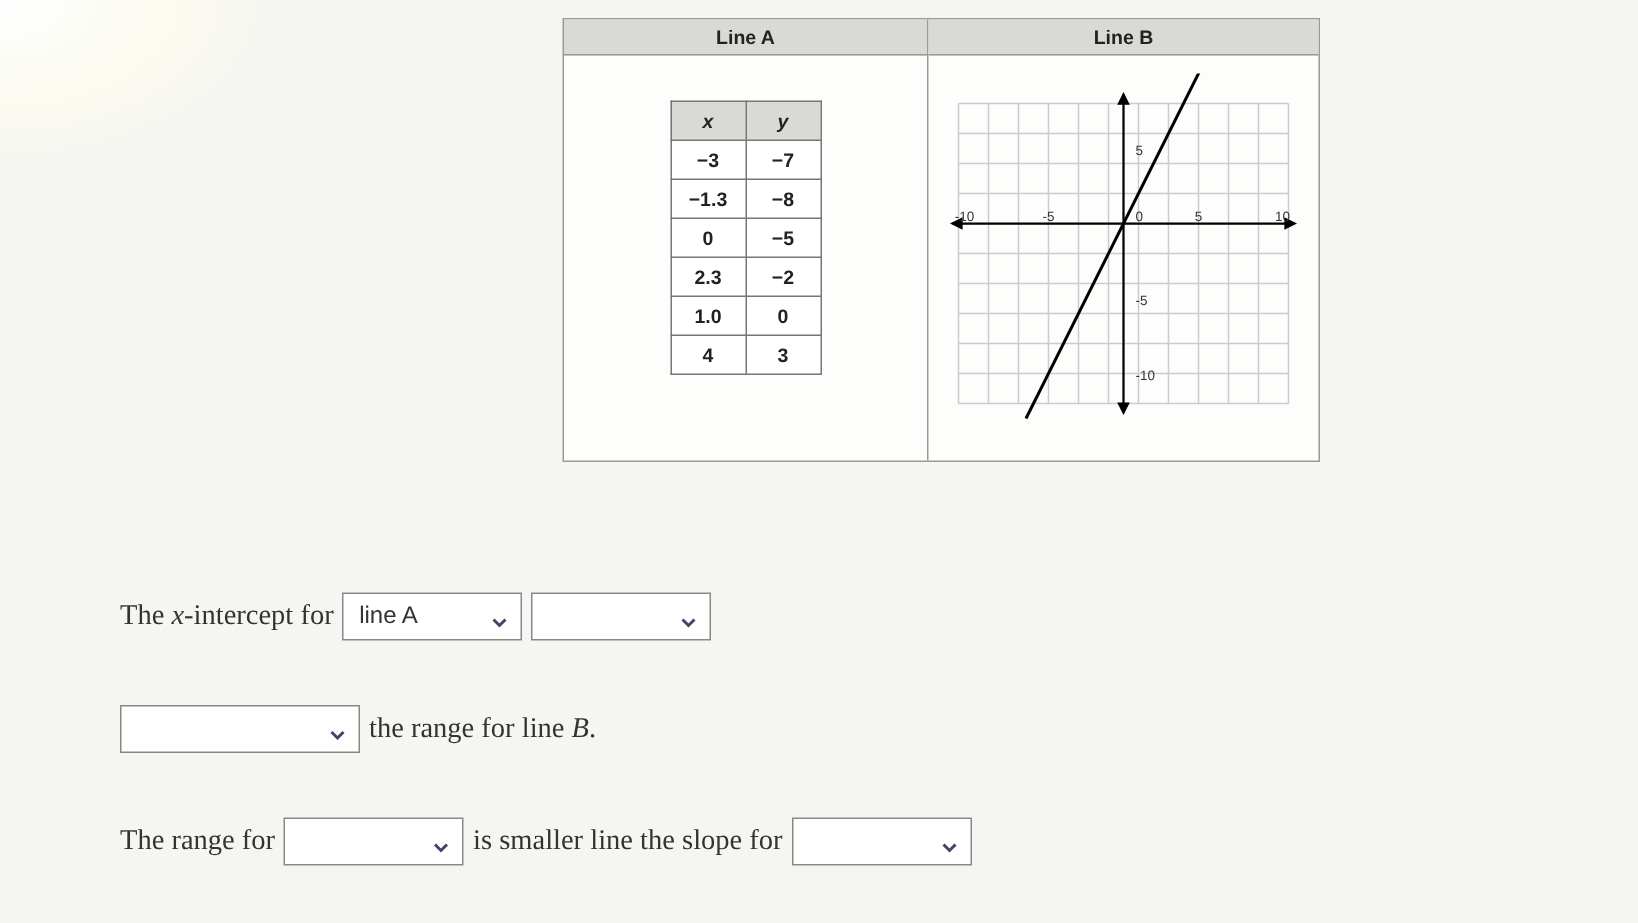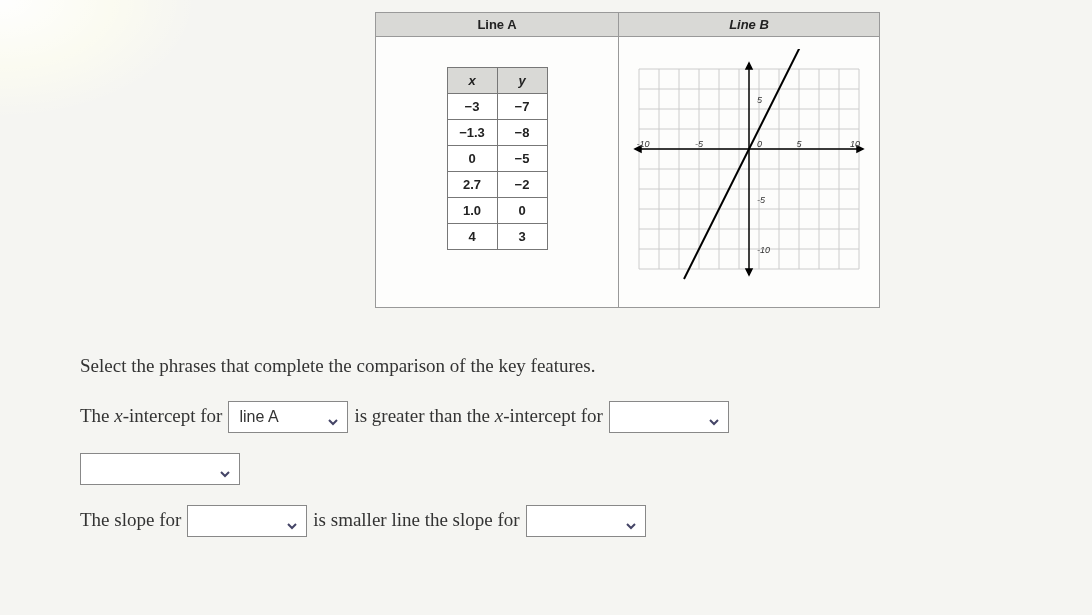--- a/index.html
+++ b/index.html
@@ -25,21 +25,21 @@
     left: 375px;
     width: 505px;
     border: 1px solid #999;
     background: #fdfdfc;
     display: flex;
   }
   .col {
     flex: 1;
     border-right: 1px solid #999;
   }
-  .col:last-child { border-right: none; font-style: italic; }
+  .col:last-child { border-right: none; }
   .col-header {
     background: #d9d9d6;
     border-bottom: 1px solid #999;
     font-weight: bold;
     text-align: center;
     font-size: 13px;
     padding: 4px 0;
     font-family: Arial, sans-serif;
   }
   .col-body {
@@ -82,21 +82,21 @@
     left: 80px;
     right: 40px;
     font-size: 19px;
     color: #333;
     line-height: 1.5;
   }
   .stmt {
     display: flex;
     align-items: center;
     flex-wrap: wrap;
-    margin-top: 20px;
+    margin-top: 43px;
     font-size: 19px;
     gap: 6px;
     padding-left: 0;
   }
   .stmt span { white-space: nowrap; }
   .italic-x { font-style: italic; font-family: Georgia, serif; }
   .dropdown {
     display: inline-flex;
     align-items: center;
     justify-content: space-between;
@@ -138,21 +138,21 @@
             </tr>
         <tr>
               <td>−1.3</td>
               <td>−8</td>
             </tr>
         <tr>
               <td>0</td>
               <td>−5</td>
             </tr>
         <tr>
-              <td>2.7</td>
+              <td>2.3</td>
               <td>−2</td>
             </tr>
         <tr>
               <td>1.0</td>
               <td>0</td>
             </tr>
         <tr>
               <td>4</td>
               <td>3</td>
             </tr>
@@ -215,50 +215,49 @@
           <line x1="55" y1="230" x2="195" y2="-50" stroke="#000" stroke-width="2"></line>
 
           <line x1="60" y1="220" x2="185" y2="-30" stroke="none"></line>
         </svg>
       </div>
     </div>
   </div>
 </div>
 
 <div class="question">
-  <div>Select the phrases that complete the comparison of the key features.</div>
 
   <div class="stmt">
     <span><span>The </span><span class="italic-x">x</span><span>-intercept for</span></span>
     <div class="dropdown">
       <span>line A</span>
       <span class="chevron"><svg viewBox="0 0 12 12">
             <polyline points="2,4 6,8 10,4"></polyline>
           </svg></span>
     </div>
-    <span><span>is greater than the </span><span class="italic-x">x</span><span>-intercept for</span></span>
     <div class="dropdown">
       <span></span>
       <span class="chevron"><svg viewBox="0 0 12 12">
             <polyline points="2,4 6,8 10,4"></polyline>
           </svg></span>
     </div>
   </div>
 
   <div class="stmt">
     <div class="dropdown wide">
       <span></span>
       <span class="chevron"><svg viewBox="0 0 12 12">
             <polyline points="2,4 6,8 10,4"></polyline>
           </svg></span>
     </div>
+    <span><span>the range for line </span><span class="italic-x">B</span><span>.</span></span>
   </div>
 
   <div class="stmt">
-    <span>The slope for</span>
+    <span>The range for</span>
     <div class="dropdown">
       <span></span>
       <span class="chevron"><svg viewBox="0 0 12 12">
             <polyline points="2,4 6,8 10,4"></polyline>
           </svg></span>
     </div>
     <span>is smaller line the slope for</span>
     <div class="dropdown">
       <span></span>
       <span class="chevron"><svg viewBox="0 0 12 12">

